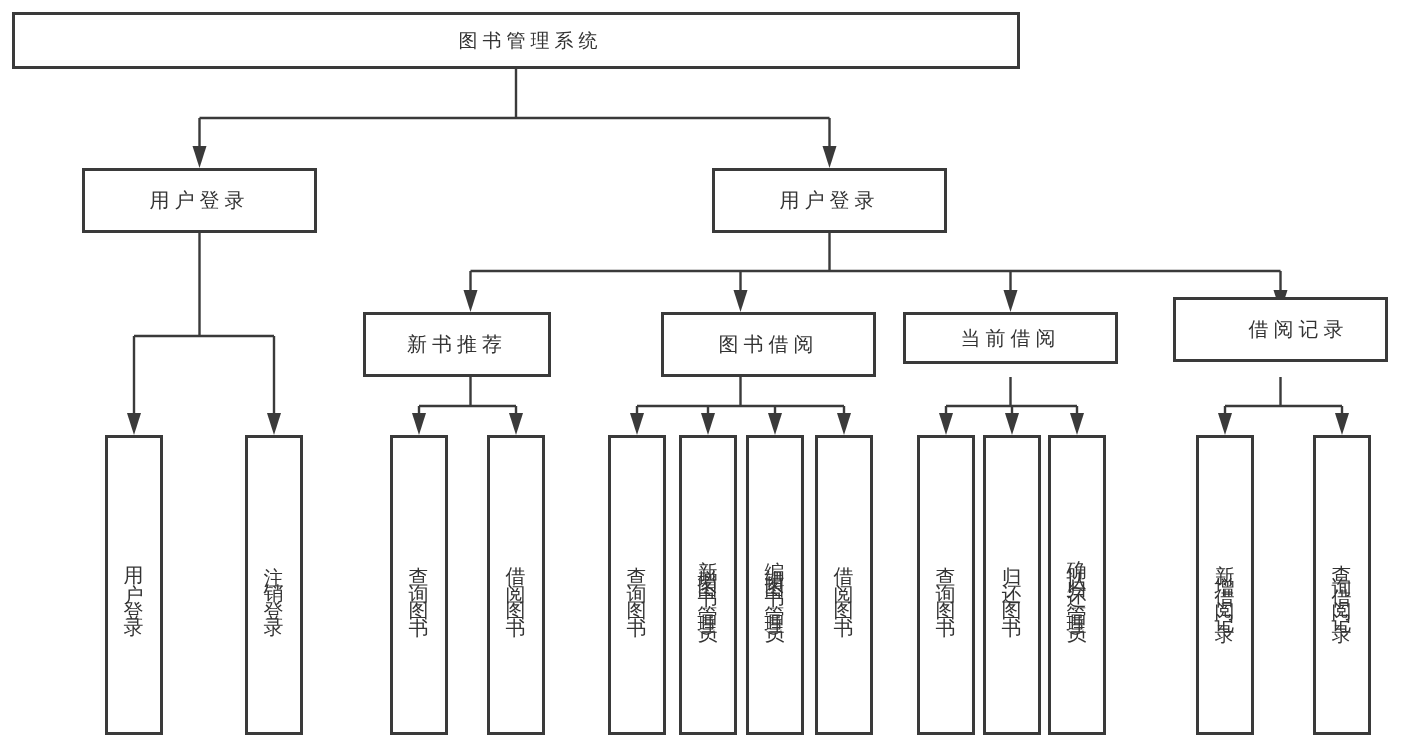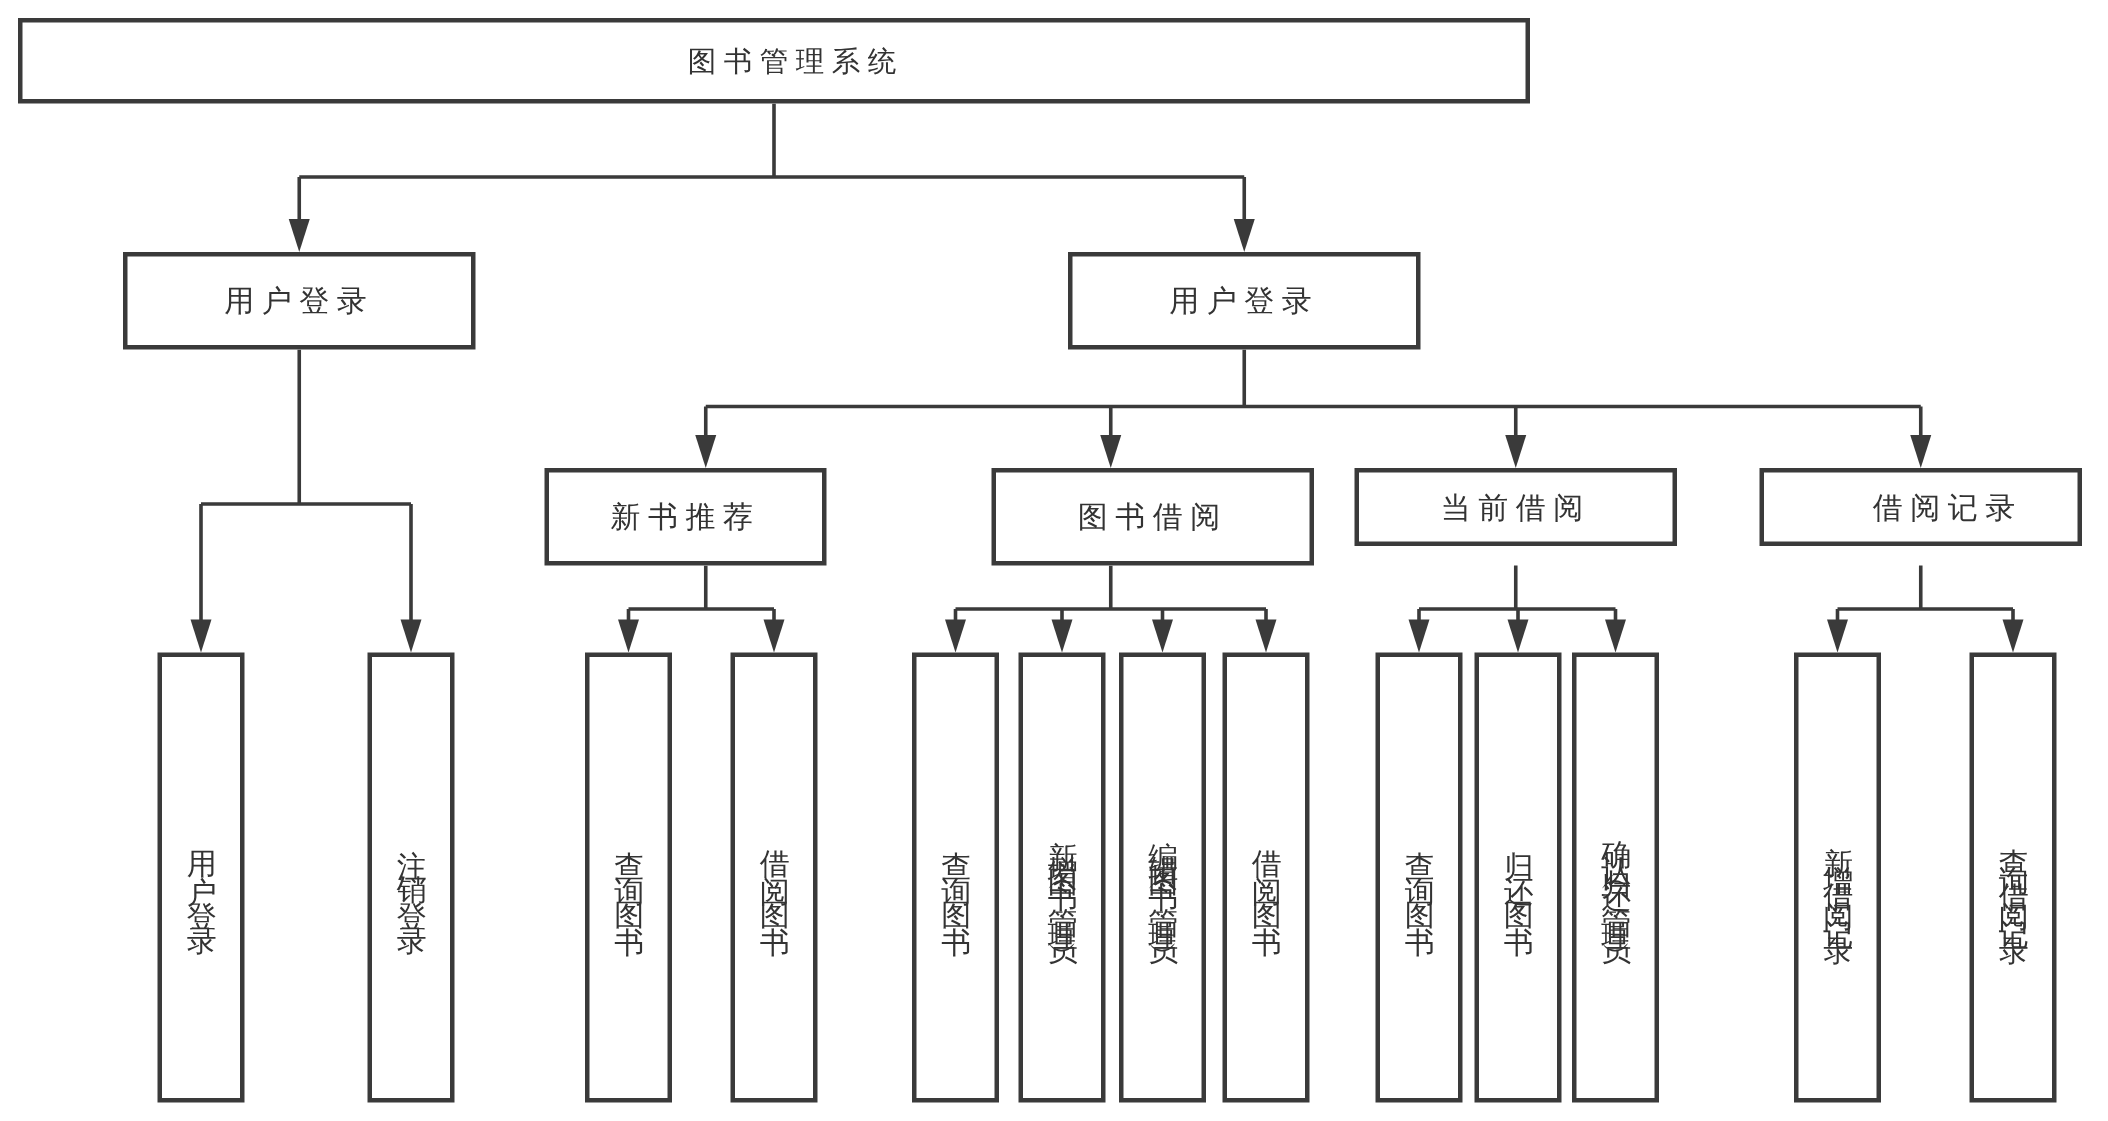--- a/index.html
+++ b/index.html
@@ -92,21 +92,21 @@
 
   <div class="box hnode" style="left:363px; top:312px; width:188px; height:65px;">
     <span>新书推荐</span>
   </div>
   <div class="box hnode" style="left:633px; top:312px; width:215px; height:65px;margin-left:28px;">
     <span>图书借阅</span>
   </div>
   <div class="box hnode" style="left:903px; top:312px; width:215px; height:52px;">
     <span>当前借阅</span>
   </div>
-  <div class="box hnode" style="left:1173px; top:312px; width:215px; height:52px;padding-left:36px;">
+  <div class="box hnode" style="left:1173px; top:297px; width:215px; height:65px;padding-left:36px;">
     <span>借阅记录</span>
   </div>
 
   <div class="box leaf" style="left:105px;">
     <span class="vtext sp-wide">用户登录</span>
   </div>
   <div class="box leaf" style="left:245px;">
     <span class="vtext sp-wide">注销登录</span>
   </div>
 

